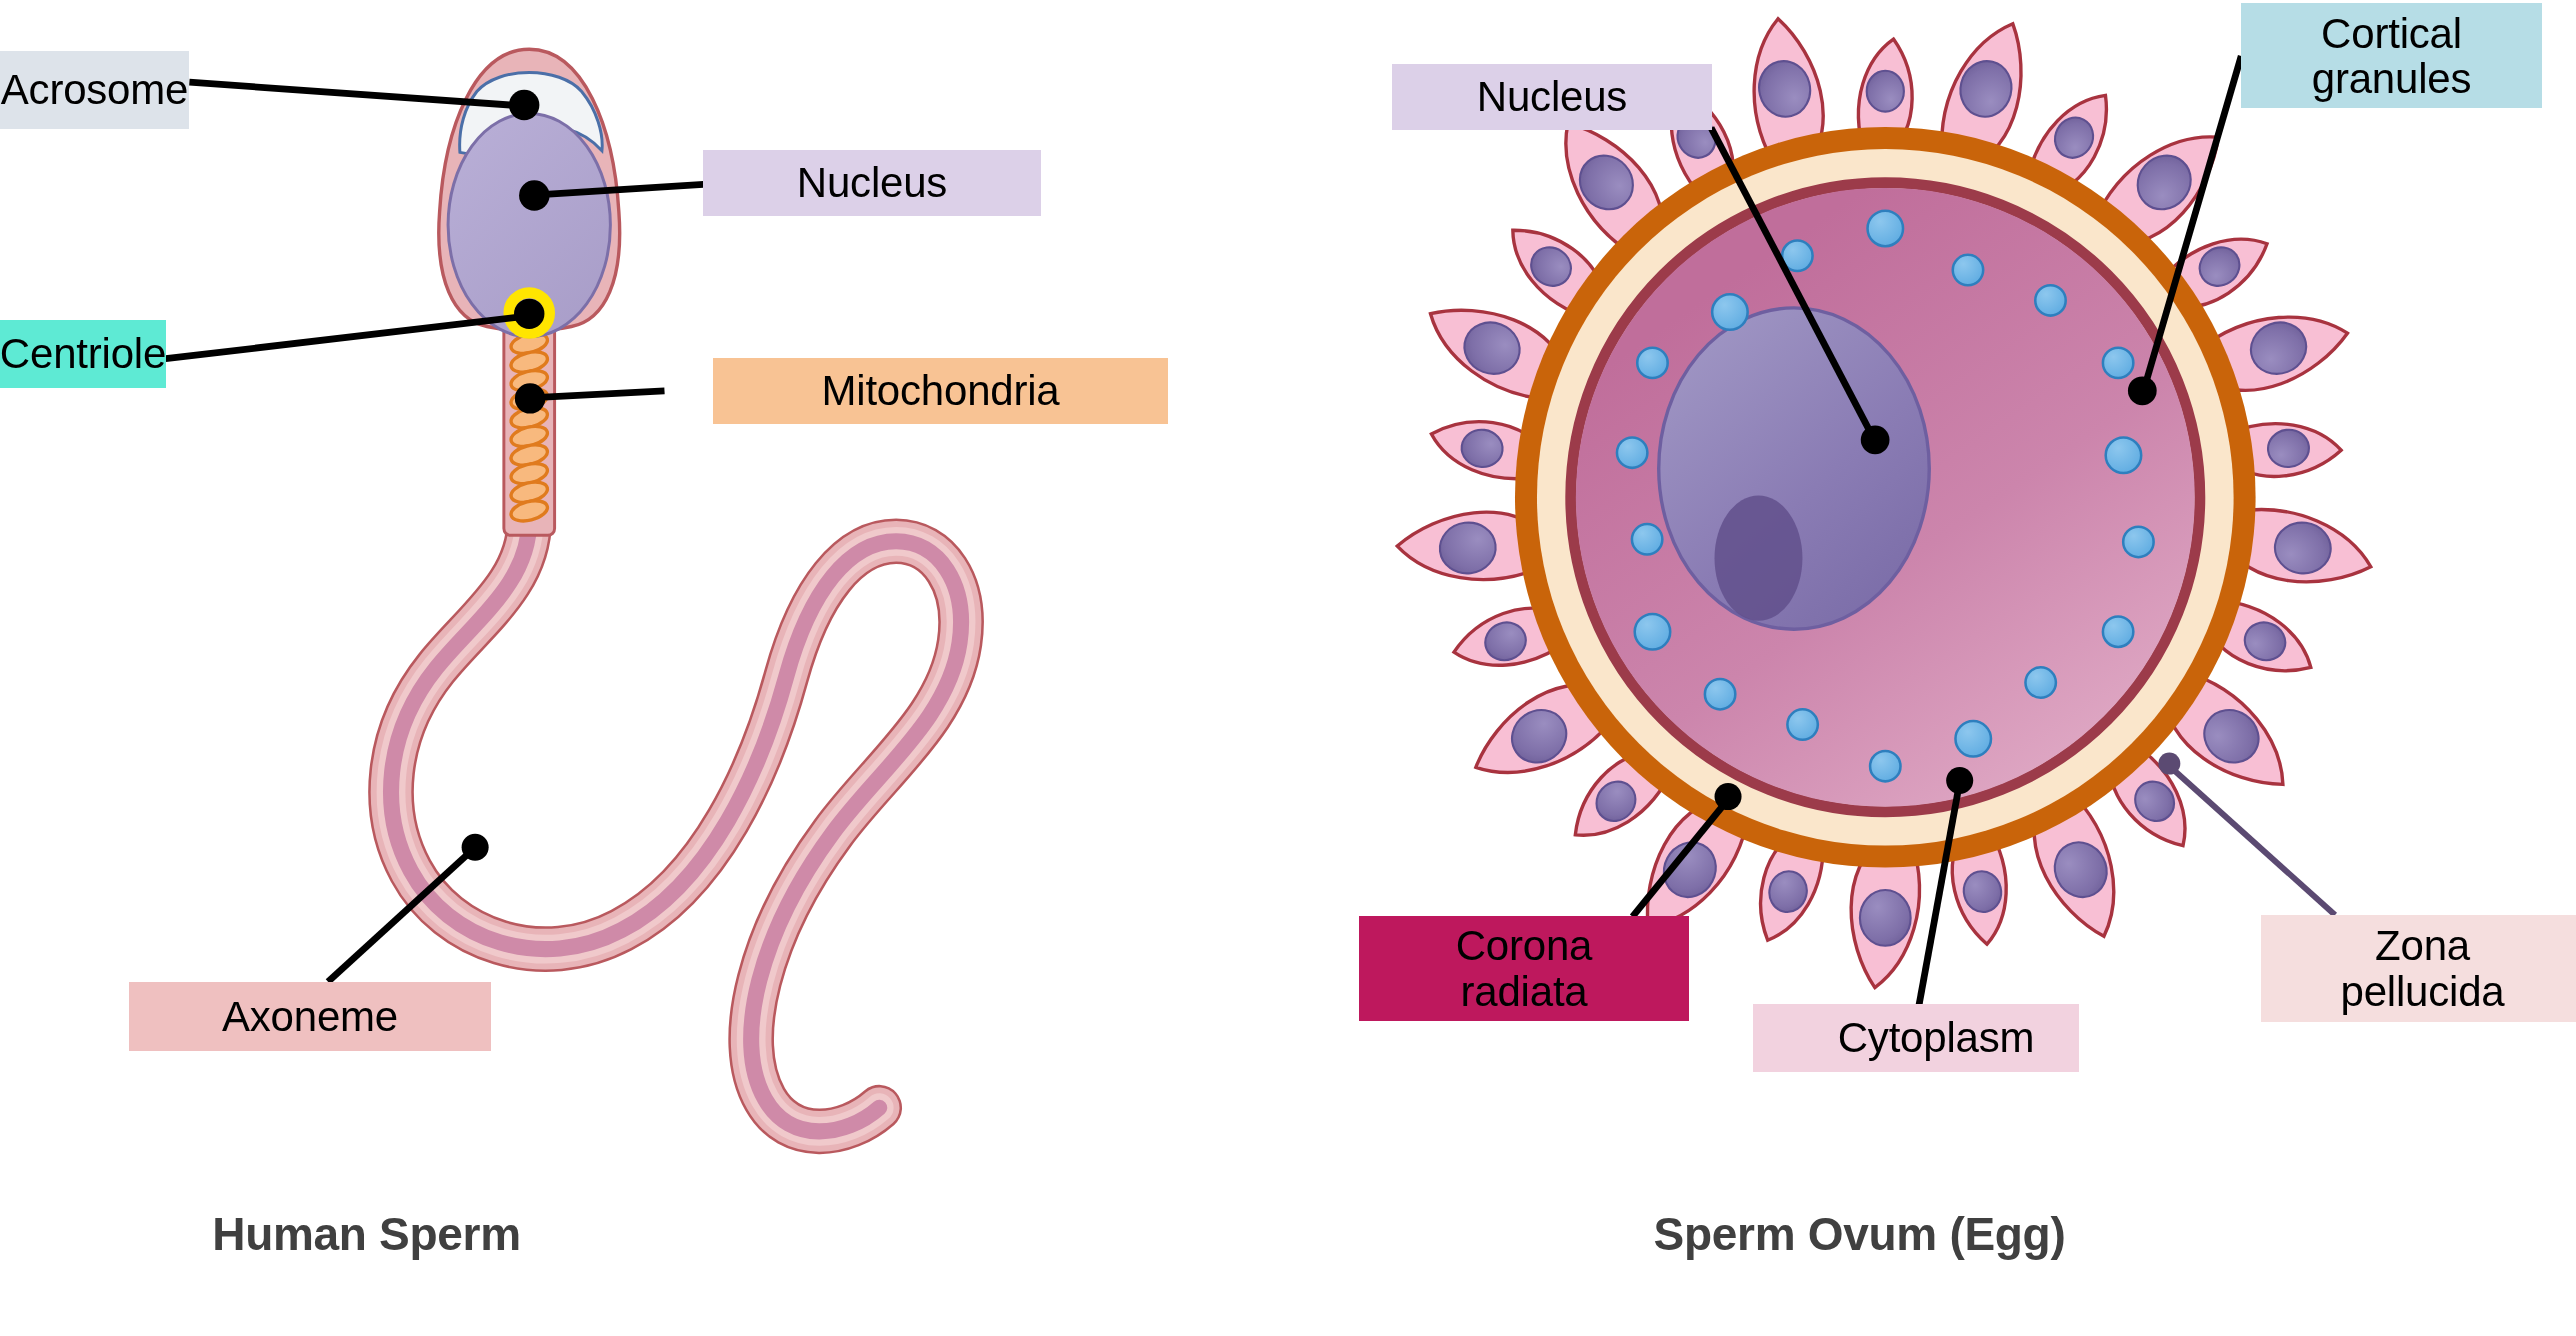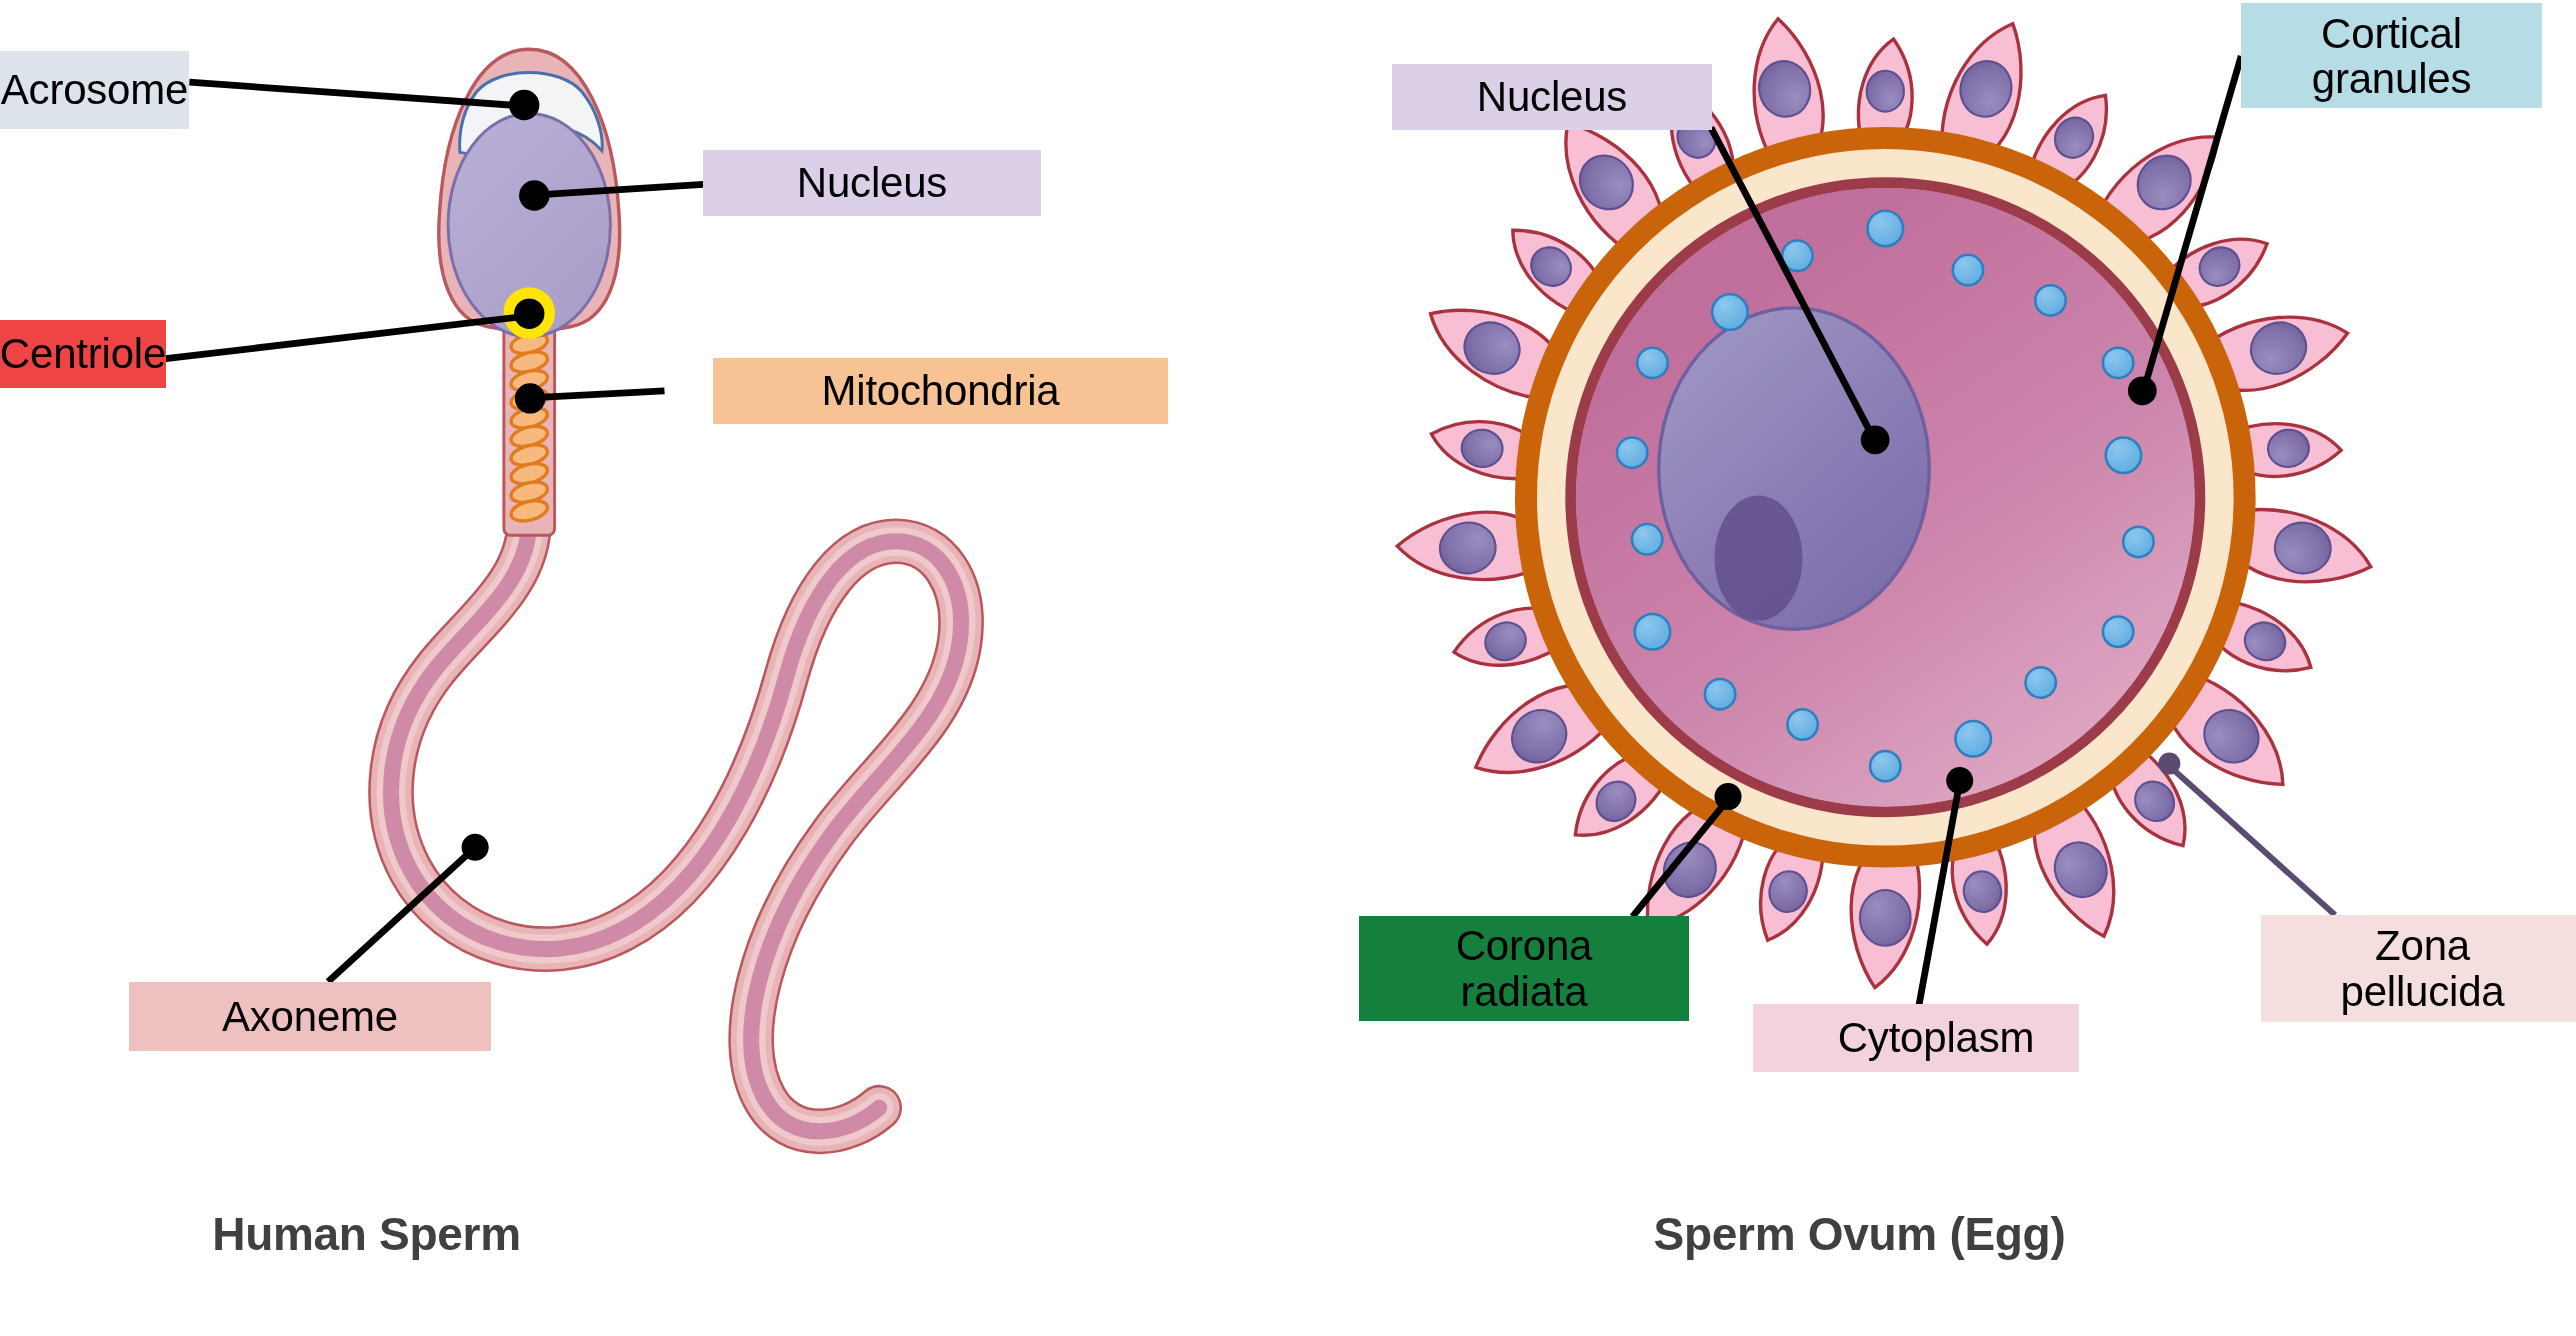--- a/index.html
+++ b/index.html
@@ -394,32 +394,32 @@
       <circle cx="2044" cy="942" r="16" fill="#000000"></circle>
       <circle cx="2318" cy="923" r="16" fill="#000000"></circle>
       <circle cx="2566" cy="903" r="13" fill="#5B4A72"></circle>
     </g>
   </svg>
 
   <div class="label-chip" id="chip-acrosome" style="background: rgb(221, 227, 234);">Acrosome</div>
 
   <div class="label-chip" id="chip-nucleus-sperm" style="background: rgb(220, 208, 232);">Nucleus</div>
 
-  <div class="label-chip" id="chip-centriole" style="background: #ef4444;">Centriole</div>
+  <div class="label-chip" id="chip-centriole" style="background: #5eead4;">Centriole</div>
 
   <div class="label-chip" id="chip-mitochondria" style="background: rgb(248, 195, 148); margin-left: 48px;">Mitochondria</div>
 
   <div class="label-chip" id="chip-axoneme" style="background: rgb(239, 192, 192);">Axoneme</div>
 
   <div class="label-chip" id="chip-nucleus-ovum" style="background: rgb(220, 208, 232);">Nucleus</div>
 
   <div class="label-chip" id="chip-cortical" style="background: rgb(182, 221, 230);">Cortical
 granules</div>
 
-  <div class="label-chip" id="chip-corona" style="background: #15803d;">Corona
+  <div class="label-chip" id="chip-corona" style="background: #be185d;">Corona
 radiata</div>
 
   <div class="label-chip" id="chip-cytoplasm" style="background: rgb(242, 210, 223);">Cytoplasm</div>
 
   <div class="label-chip" id="chip-zona" style="background: rgb(245, 222, 222);">Zona
 pellucida</div>
 
   <div class="panel-title" id="title-sperm">Human Sperm</div>
 
   <div class="panel-title" id="title-ovum">Sperm Ovum (Egg)</div>

